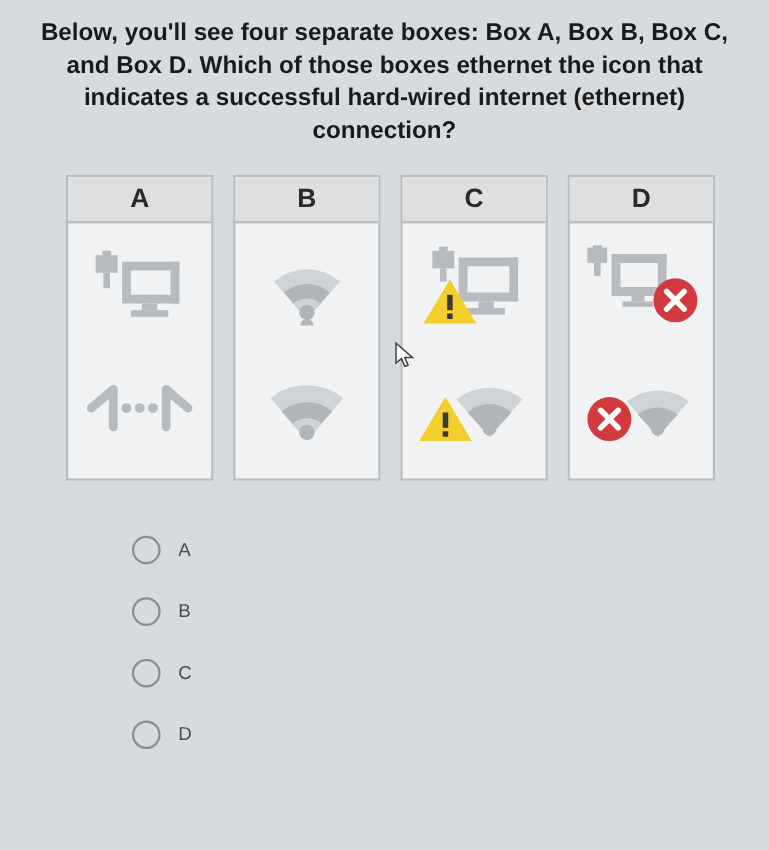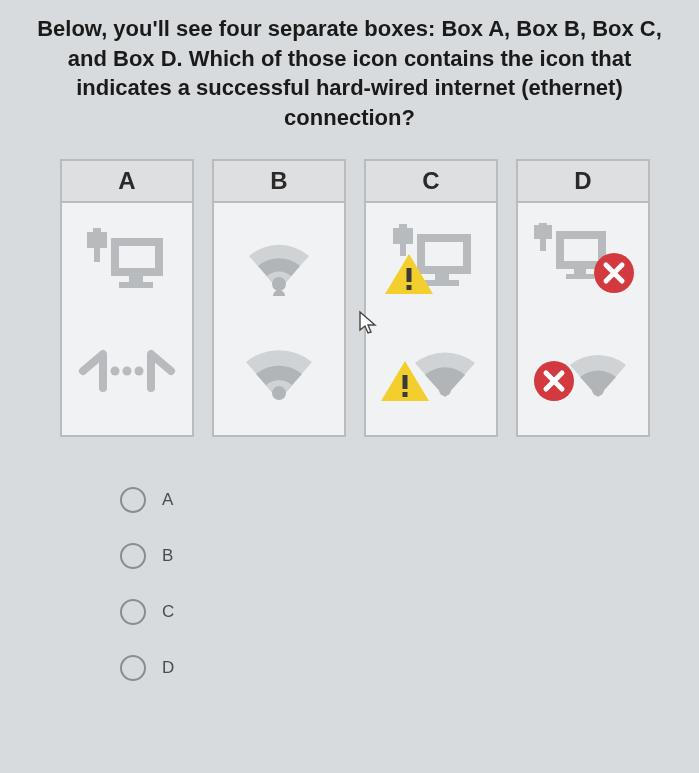--- a/index.html
+++ b/index.html
@@ -83,21 +83,21 @@
     background: transparent;
   }
   .option-label {
     font-size: 17px;
     color: #4a4c4e;
   }
 </style>
 </head>
 <body>
 
-<div class="question">Below, you'll see four separate boxes: Box A, Box B, Box C, and Box D. Which of those icon contains the icon that indicates a successful hard-wired internet (ethernet) connection?</div>
+<div class="question">Below, you'll see four separate boxes: Box A, Box B, Box C, and Box D. Which of those boxes ethernet the icon that indicates a successful hard-wired internet (ethernet) connection?</div>
 
 <div class="boxes">
 
   <div class="box">
     <div class="box-header">A</div>
     <div class="box-body">
       <div class="icon-slot">
         <svg width="92" height="70" viewBox="0 0 92 70">
           <g fill="#b7bbbe">
 

